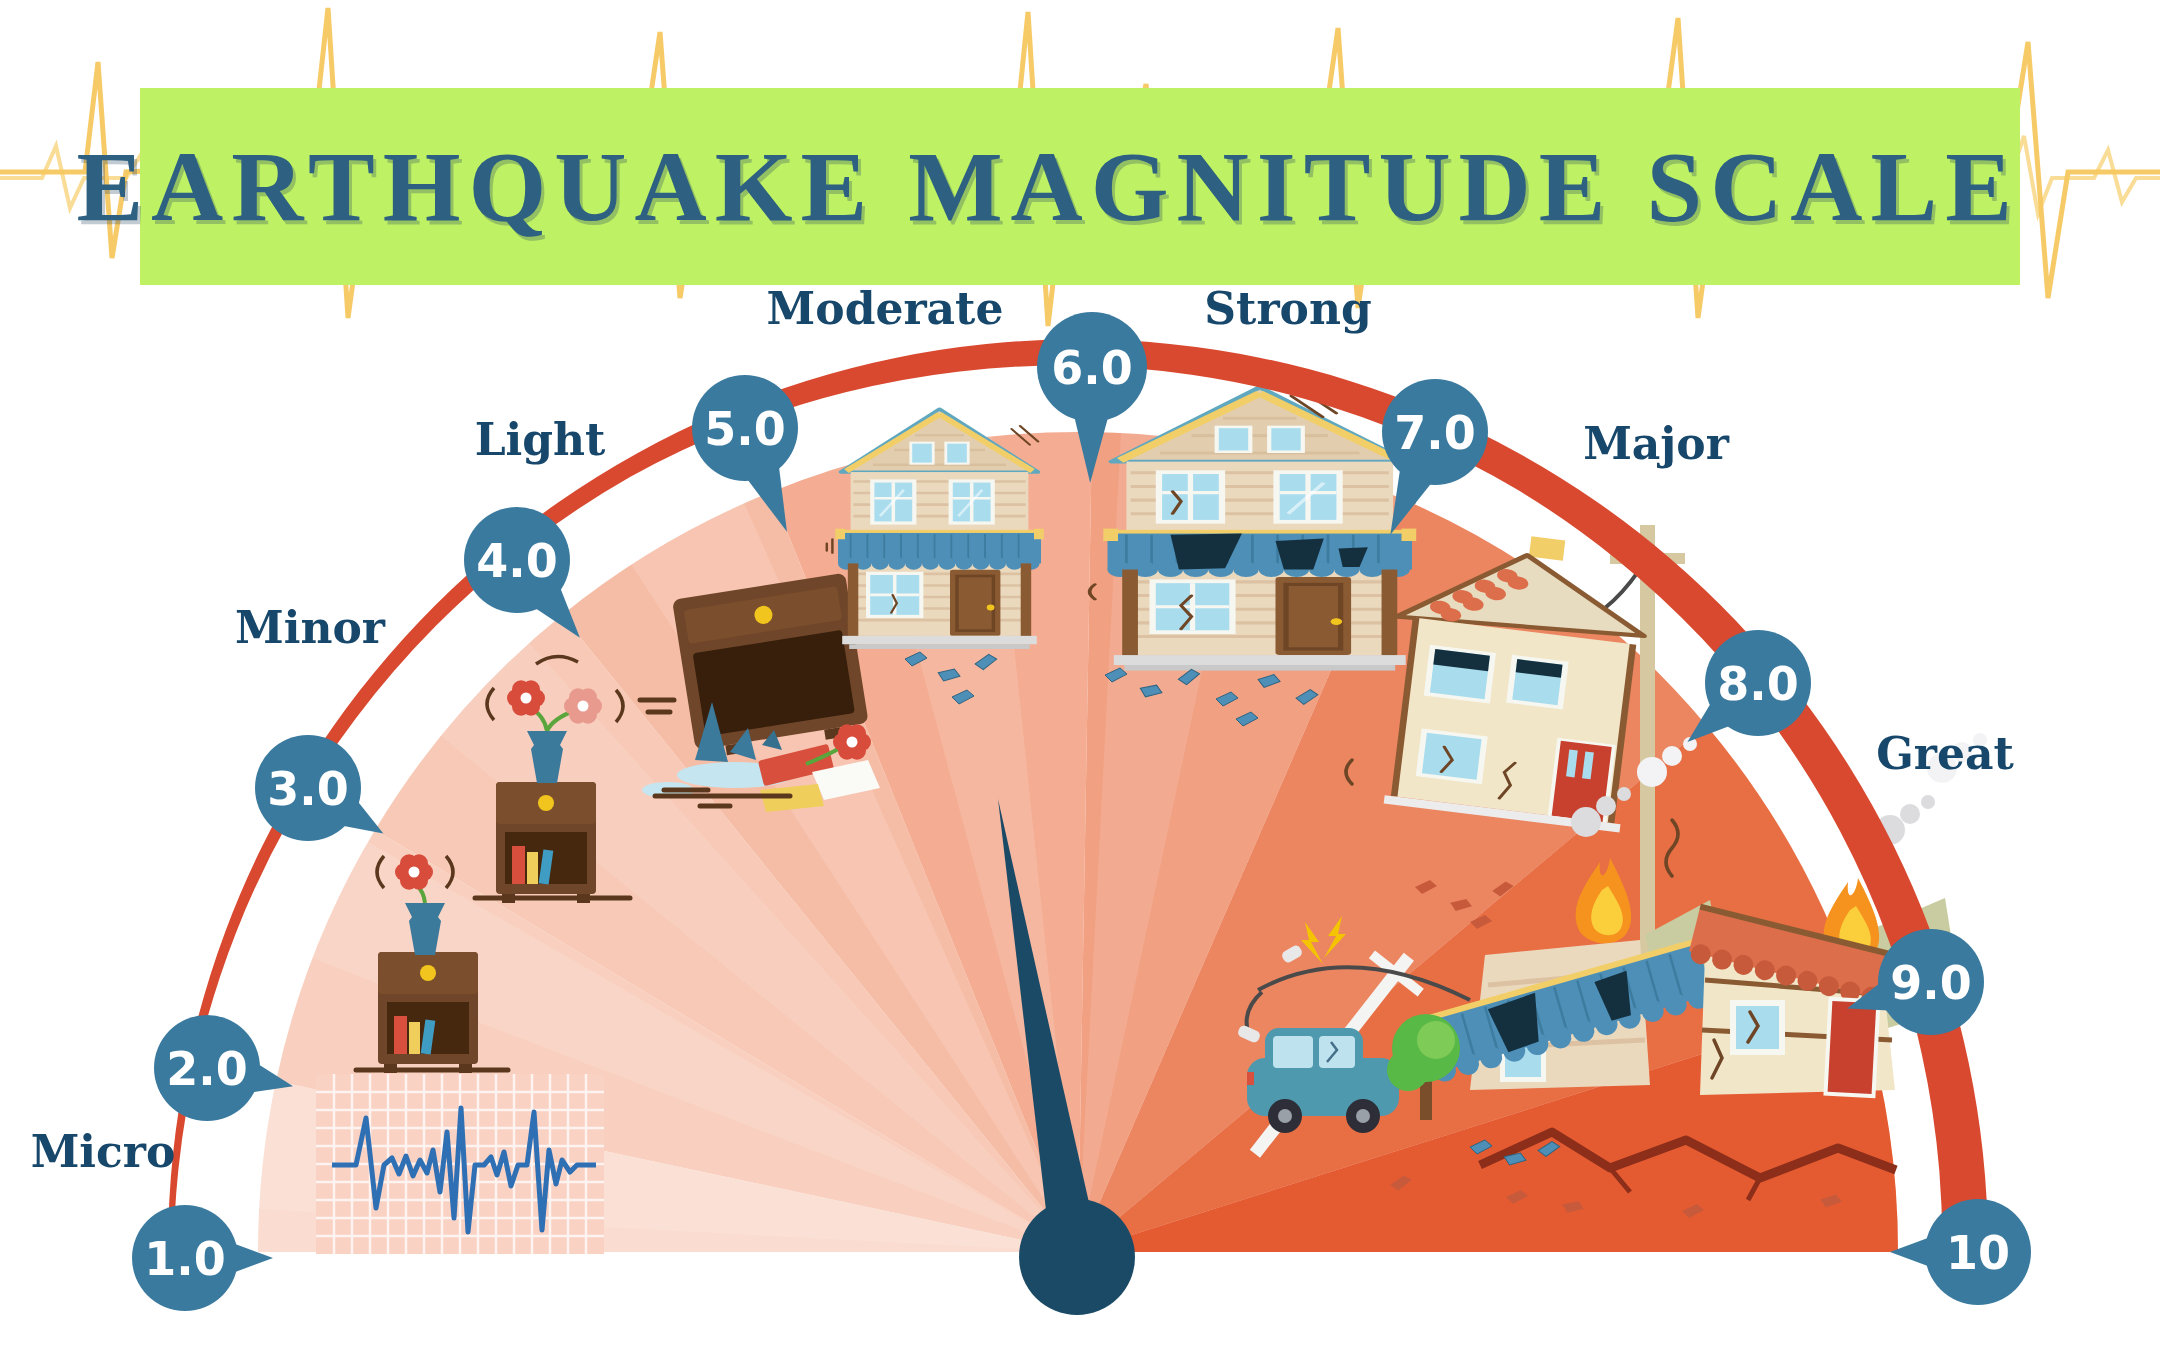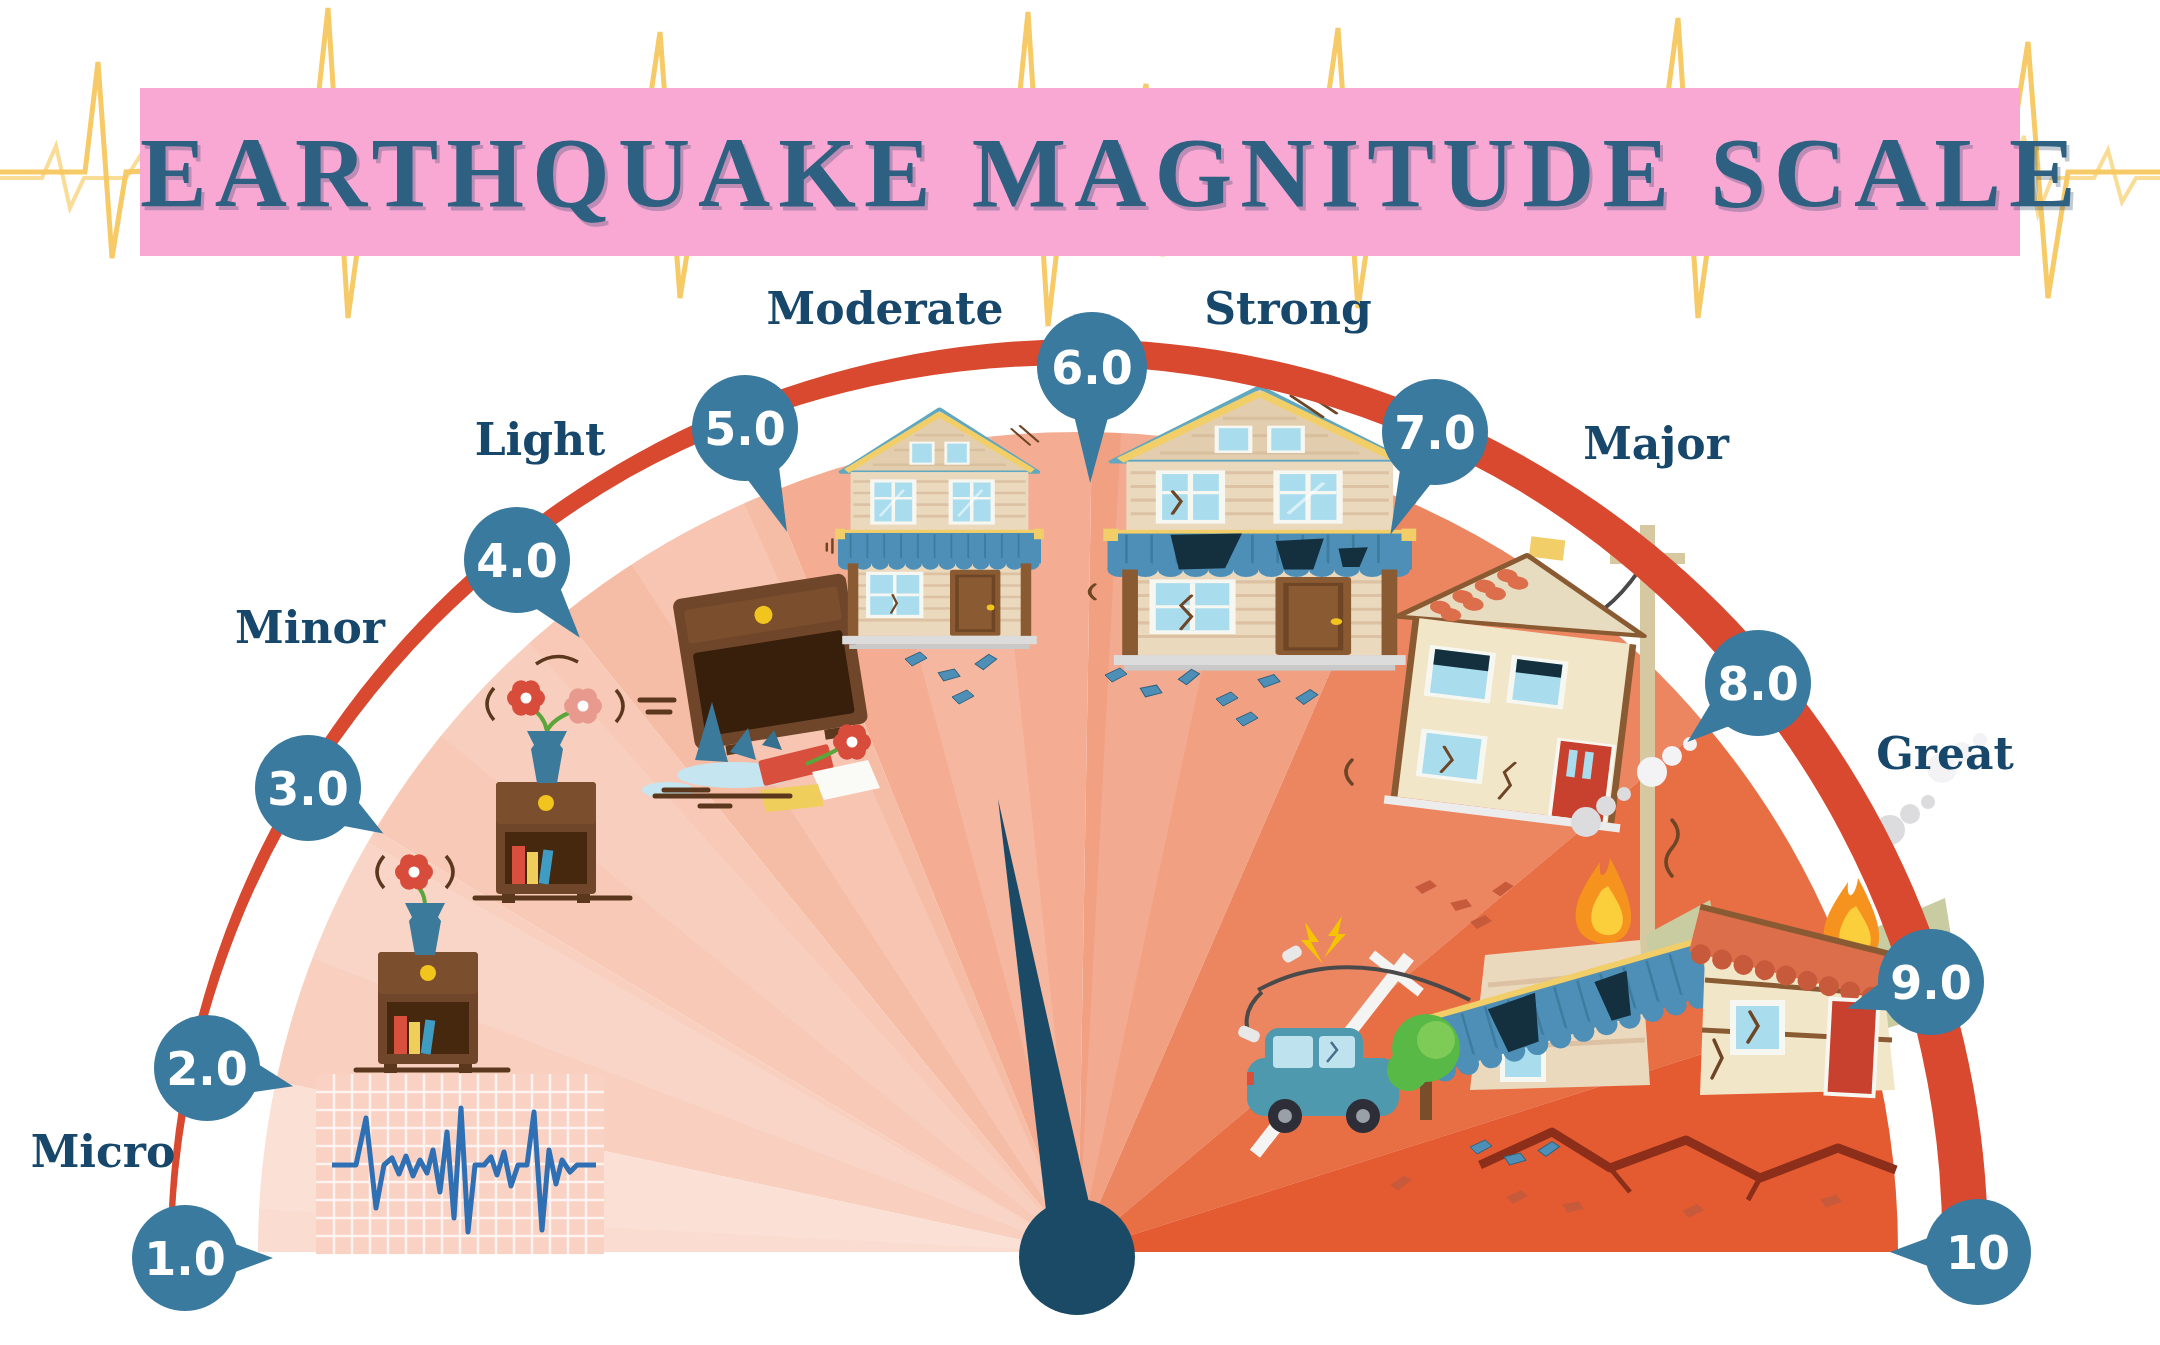--- a/index.html
+++ b/index.html
@@ -1,20 +1,20 @@
 <!DOCTYPE html>
 <html><head>
 <meta charset="utf-8">
 <style>
   html,body{margin:0;padding:0;background:#ffffff;}
   .stage{position:relative;width:2160px;height:1345px;background:#ffffff;overflow:hidden;
          font-family:"DejaVu Serif", serif;}
   .waves{position:absolute;left:0;top:0;}
-  .banner{position:absolute;left:140px;top:88px;width:1880px;height:168px;
-          background:#f9a8d4;display:flex;align-items:center;justify-content:flex-start;}
+  .banner{position:absolute;left:140px;top:88px;width:1880px;height:197px;
+          background:#bef264;display:flex;align-items:center;justify-content:flex-end;}
   .banner h1{margin:0;font-family:"Liberation Serif", serif;font-weight:700;
              font-size:100px;letter-spacing:8px;color:#2E6181;white-space:nowrap;
              text-shadow:3px 4px 0 rgba(35,66,93,.28);}
   .gauge{position:absolute;left:0;top:0;}
   .cat-label{font-family:"DejaVu Serif", serif;font-weight:700;font-size:44px;
              fill:#17486B;text-anchor:middle;}
   .bubble-c{fill:#3A7A9E;}
   .tail{fill:#3A7A9E;}
   .bubble-num{font-family:"DejaVu Sans", sans-serif;font-weight:700;font-size:46px;
               fill:#ffffff;text-anchor:middle;}

